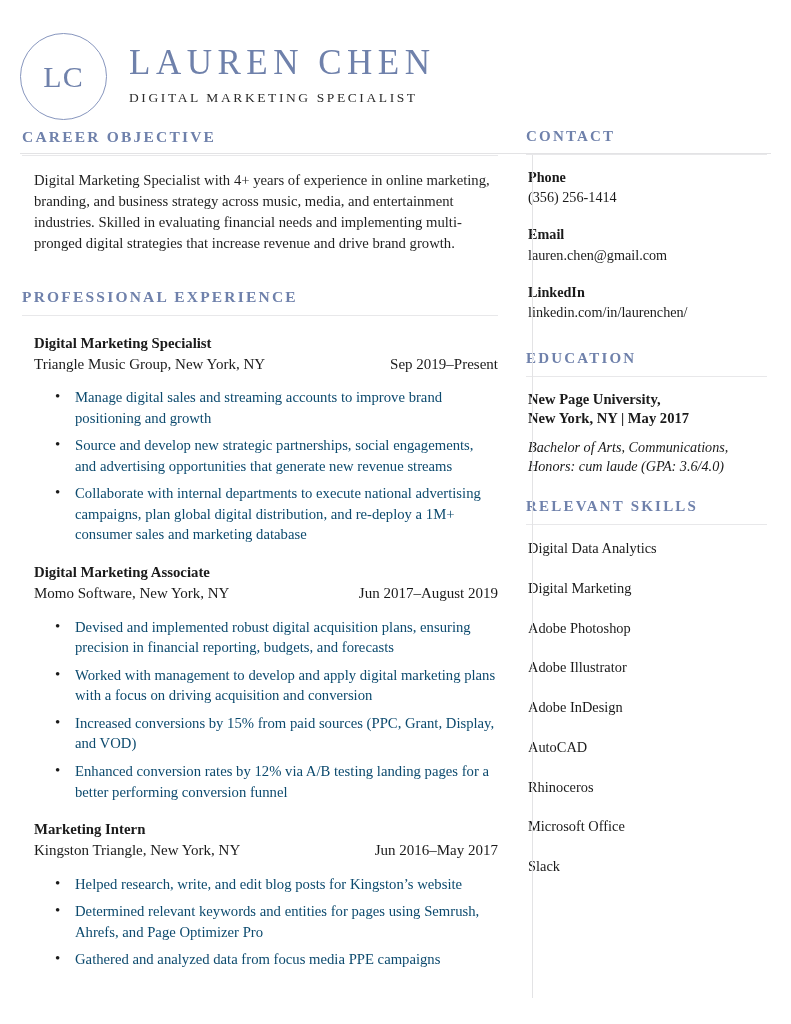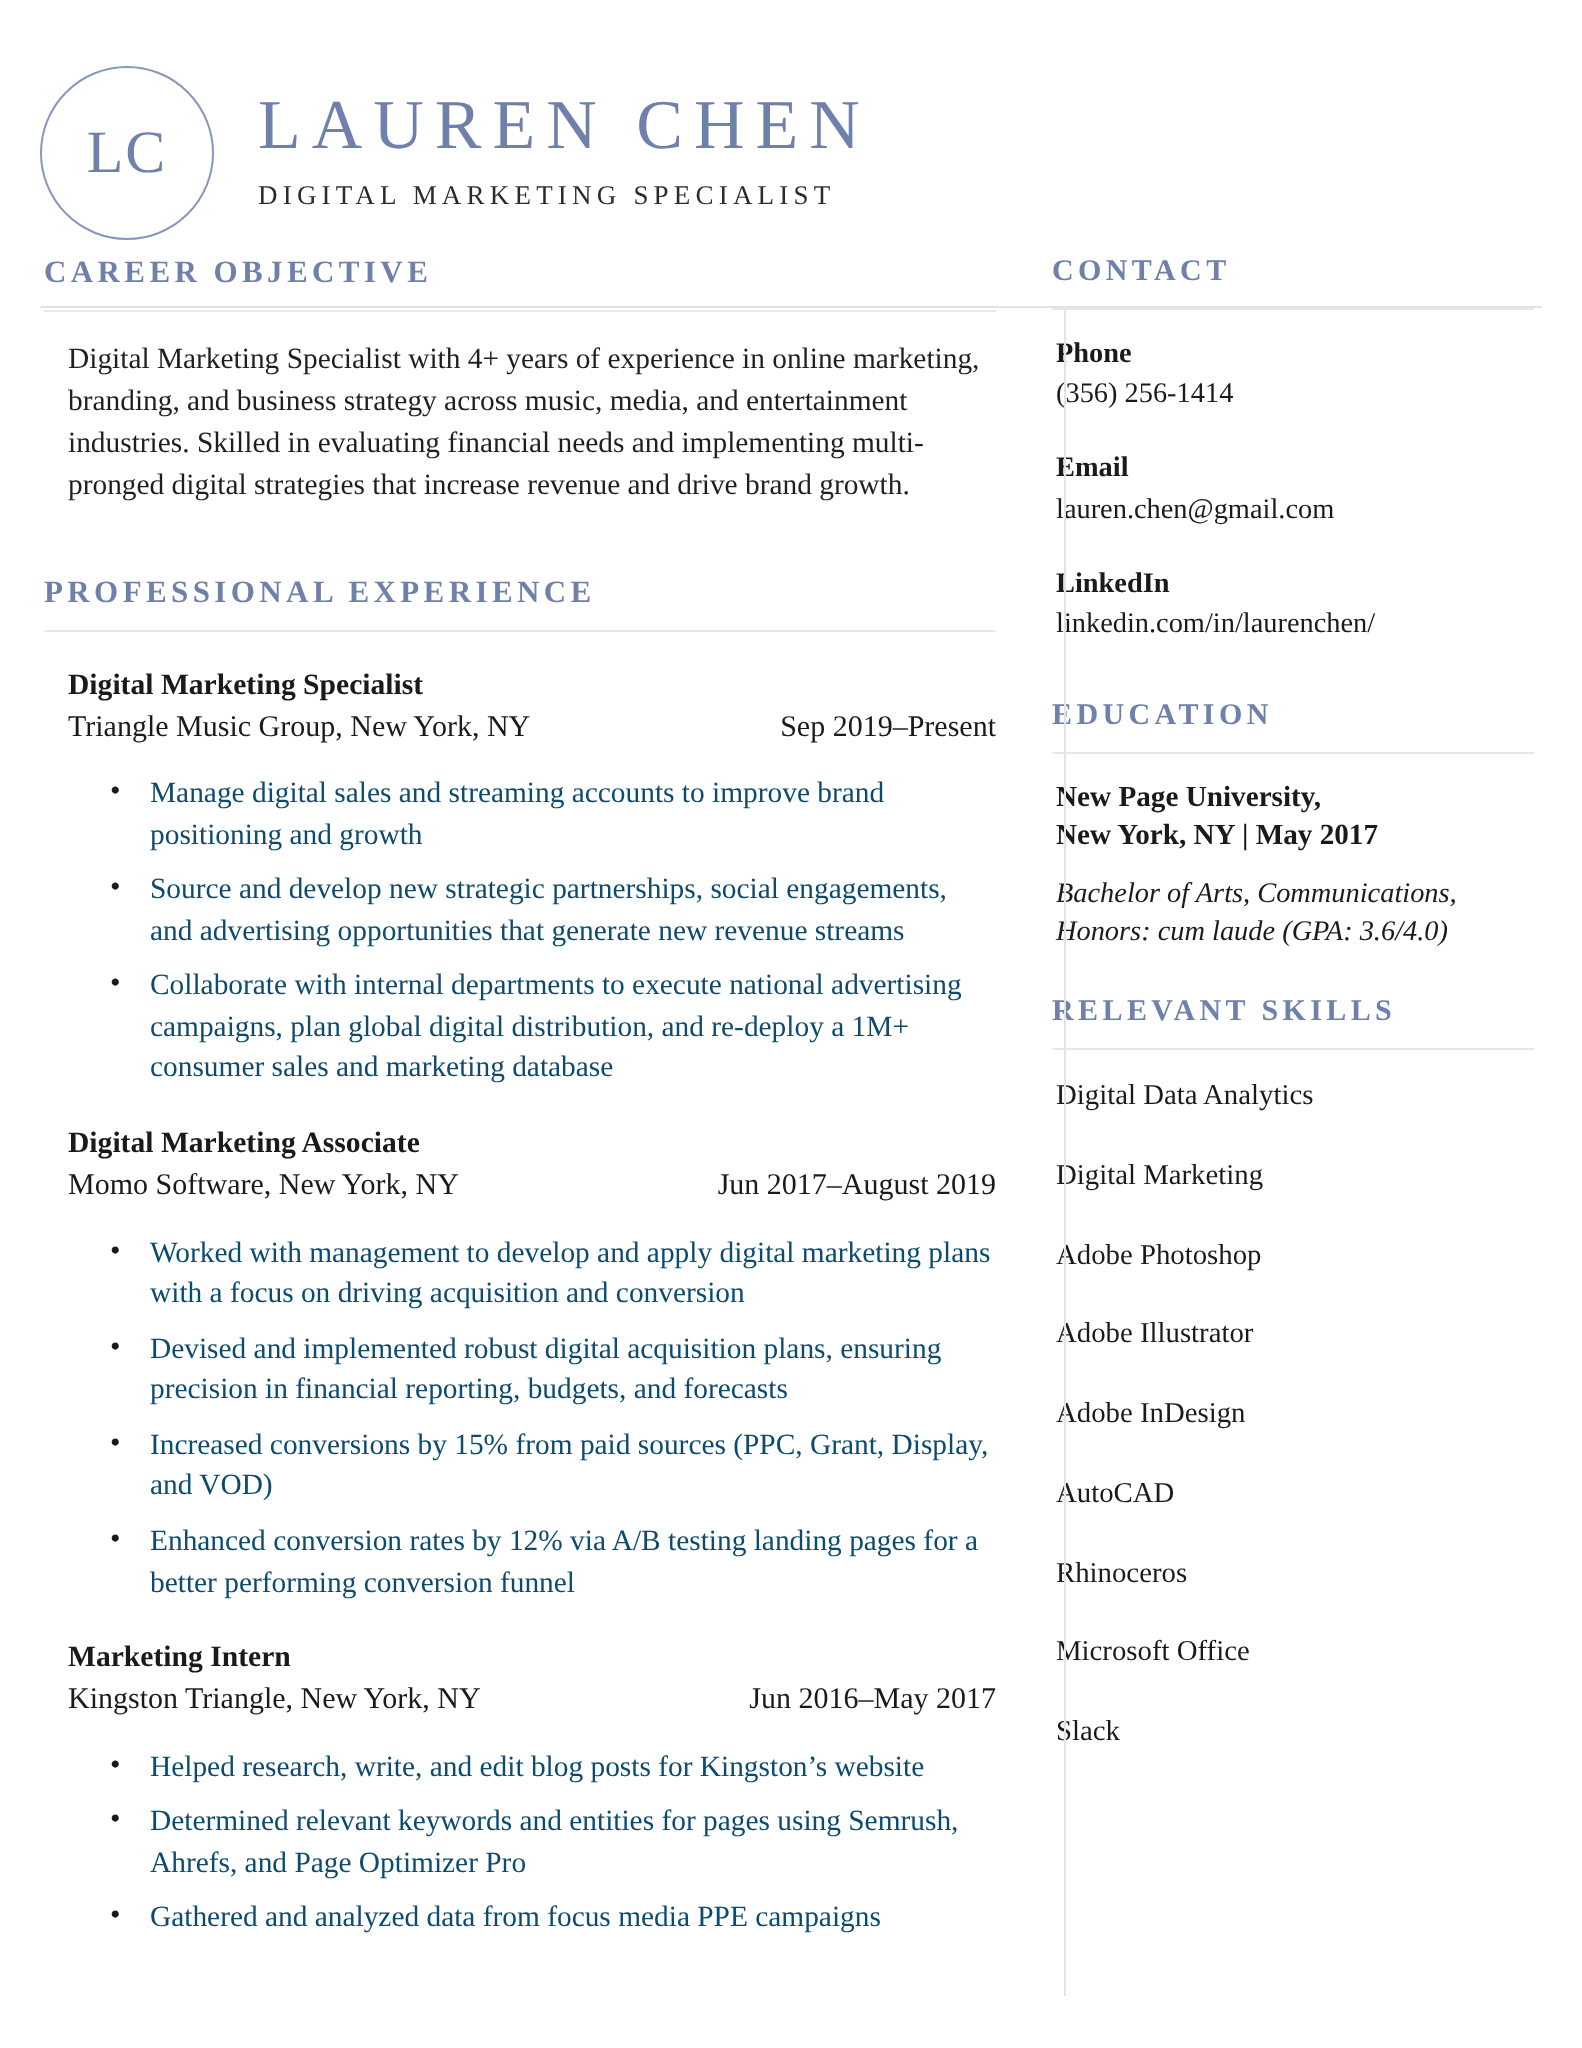--- a/index.html
+++ b/index.html
@@ -250,22 +250,22 @@
           </ul>
         </div>
 
         <div class="exp-block">
           <div class="exp-title">Digital Marketing Associate</div>
           <div class="exp-line2">
             <span class="exp-company">Momo Software, New York, NY</span>
             <span class="exp-date">Jun 2017–August 2019</span>
           </div>
           <ul class="bullets">
+            <li>Devised and implemented robust digital acquisition plans, ensuring precision in financial reporting, budgets, and forecasts</li>
             <li>Worked with management to develop and apply digital marketing plans with a focus on driving acquisition and conversion</li>
-            <li>Devised and implemented robust digital acquisition plans, ensuring precision in financial reporting, budgets, and forecasts</li>
             <li>Increased conversions by 15% from paid sources (PPC, Grant, Display, and VOD)</li>
             <li>Enhanced conversion rates by 12% via A/B testing landing pages for a better performing conversion funnel</li>
           </ul>
         </div>
 
         <div class="exp-block">
           <div class="exp-title">Marketing Intern</div>
           <div class="exp-line2">
             <span class="exp-company">Kingston Triangle, New York, NY</span>
             <span class="exp-date">Jun 2016–May 2017</span>

